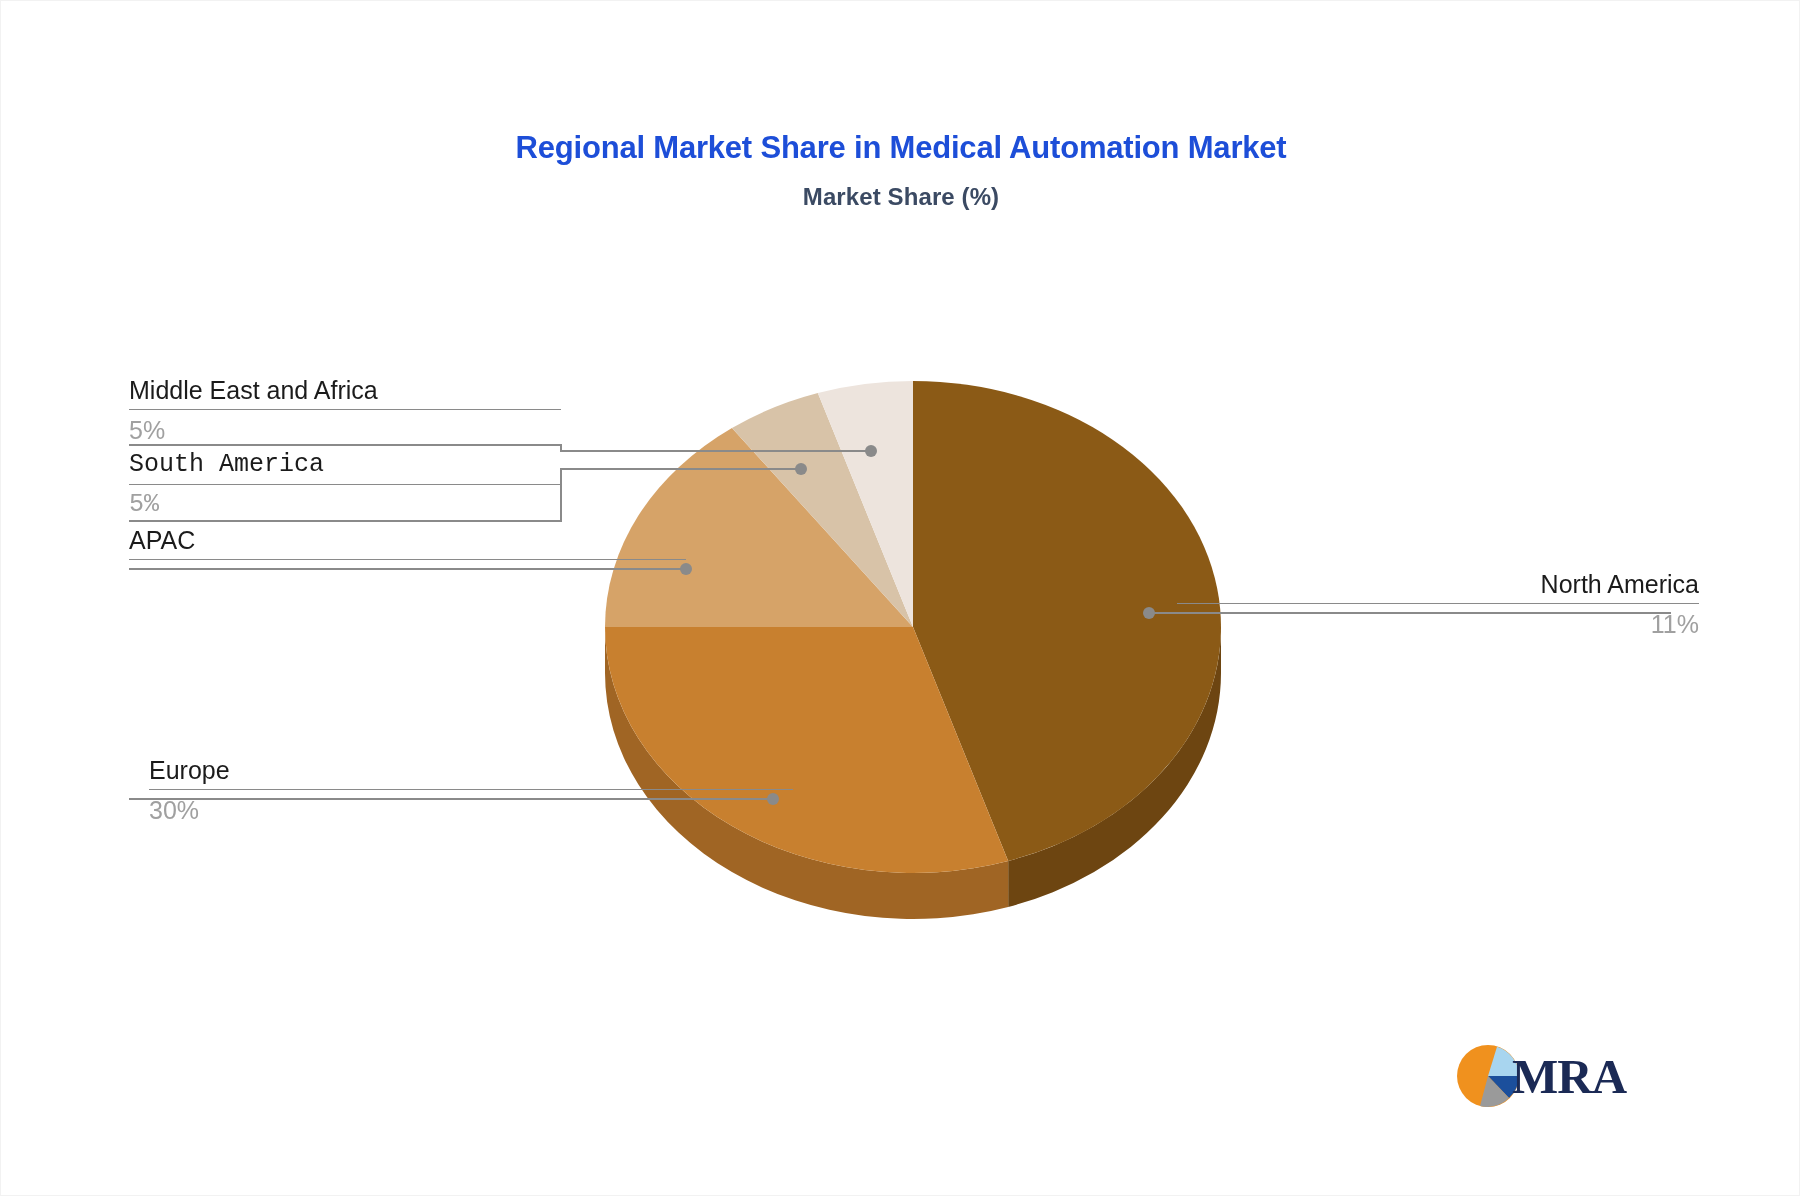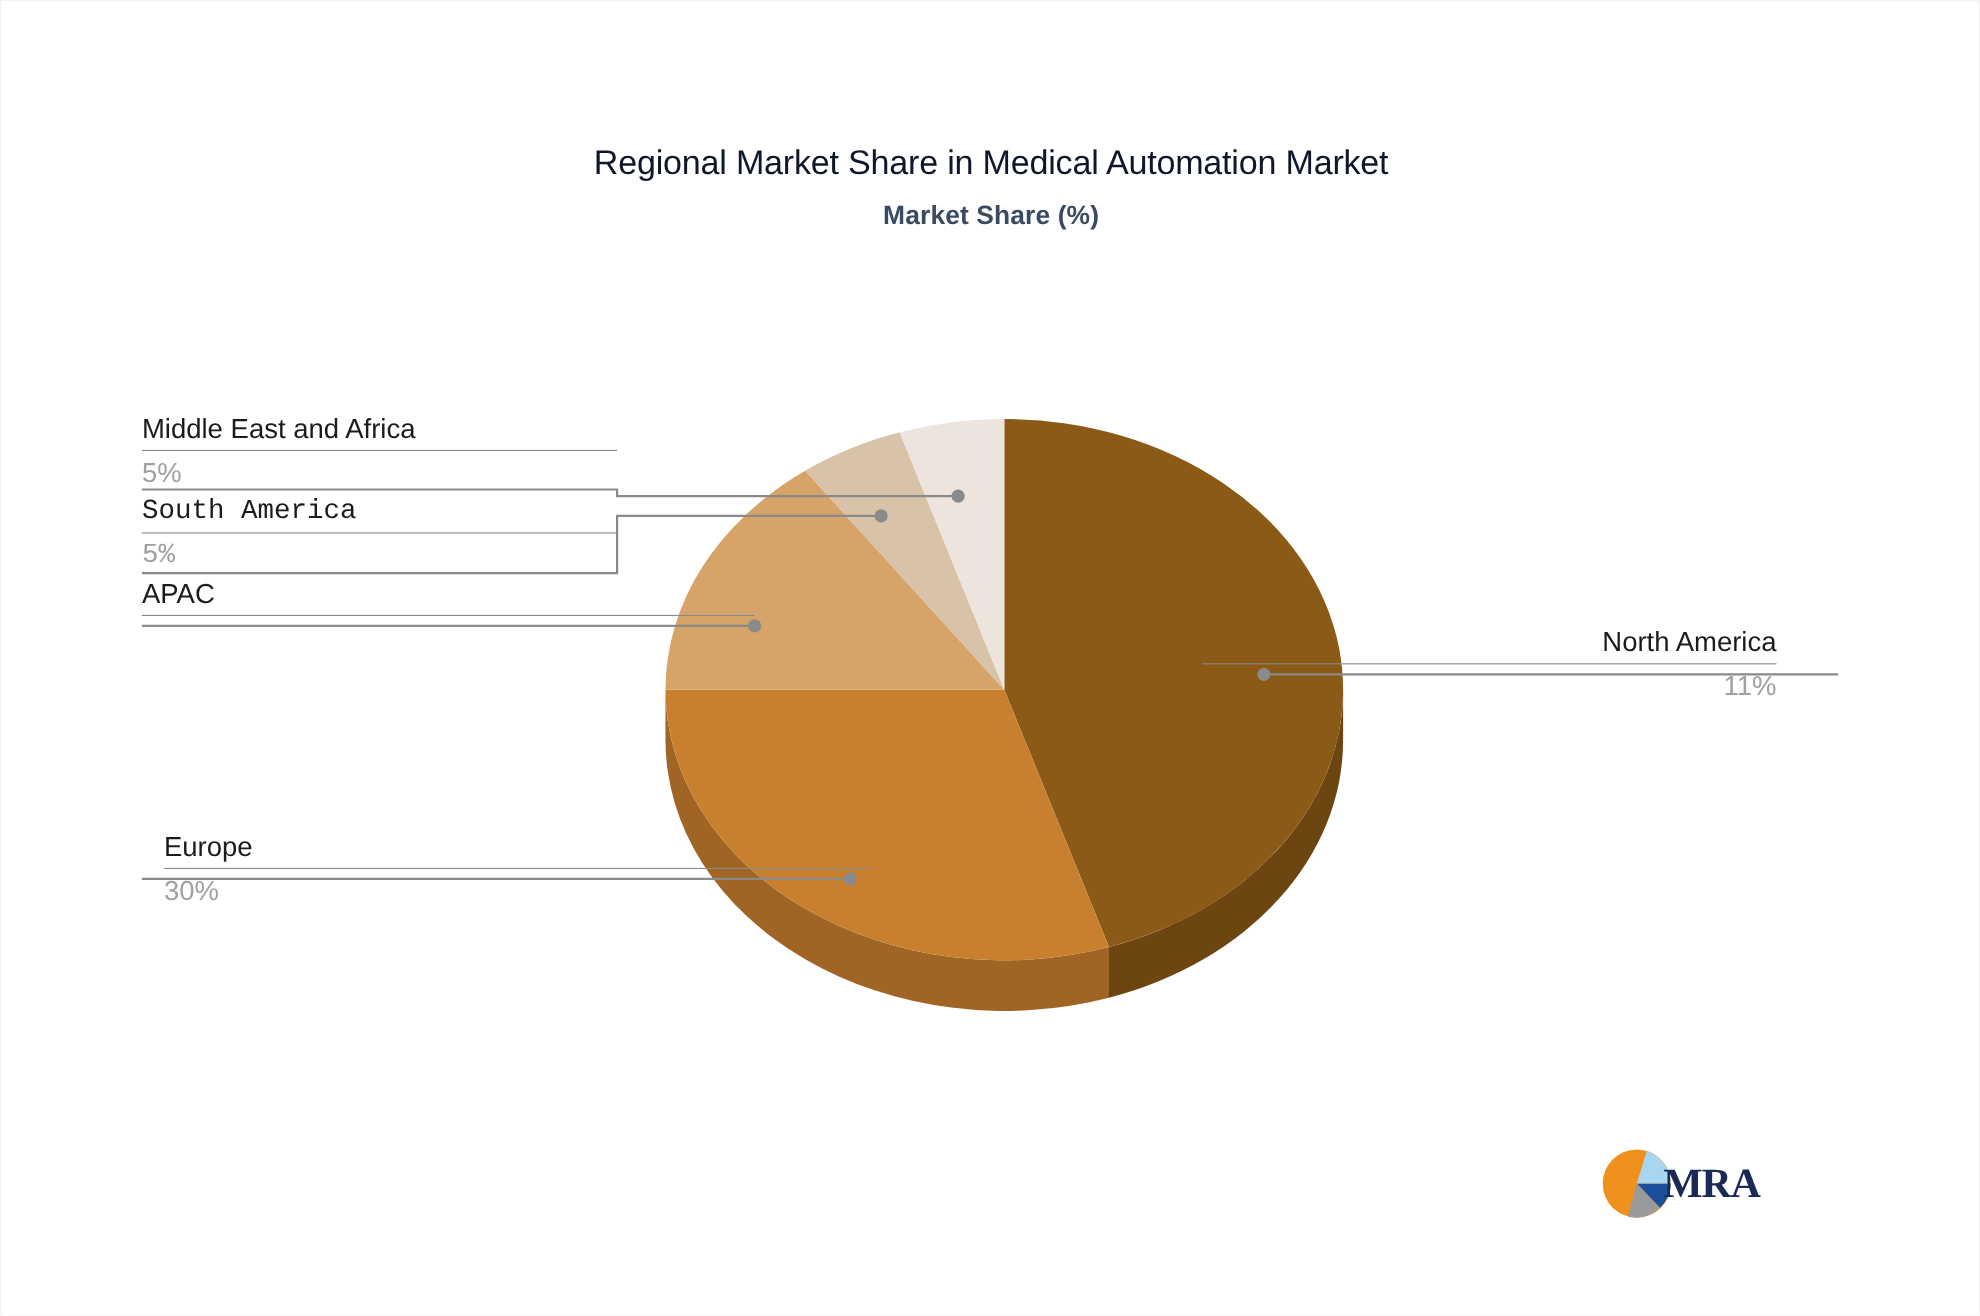--- a/index.html
+++ b/index.html
@@ -24,22 +24,22 @@
   
   #title-block {
     position: absolute;
     top: 128px;
     left: 0;
     width: 1800px;
     text-align: center;
   }
   #chart-title {
     font-size: 31px;
-    font-weight: normal;
-    color: #0f172a;
+    font-weight: bold;
+    color: #1d4ed8;
     letter-spacing: -0.2px;
     line-height: 1.2;
   }
   #chart-subtitle {
     margin-top: 17px;
     font-size: 24px;
     font-weight: bold;
     color: #3b4a63;
     letter-spacing: 0.1px;
   }
@@ -90,21 +90,21 @@
     position: absolute;
     left: 1455px;
     top: 1040px;
     width: 200px;
     height: 70px;
     display: flex;
     align-items: center;
   }
   #logo-word {
     font-family: "Liberation Serif", serif;
-    font-size: 38px;
+    font-size: 49px;
     font-weight: bold;
     color: #1b2a55;
     letter-spacing: -1px;
     margin-left: -8px;
     line-height: 1;
   }
 </style>
 </head>
 <body>
 
@@ -167,21 +167,21 @@
       <div class="cname">APAC</div>
       <div class="rule"></div>
     </div>
 
     <div class="callout left" style="left:128px; top:755px; width:644px;margin-left:20px;">
       <div class="cname">Europe</div>
       <div class="rule"></div>
       <div class="cval">30%</div>
     </div>
 
-    <div class="callout right" style="left:1092px; top:569px; width:522px;">
+    <div class="callout right" style="left:1176px; top:569px; width:522px;">
       <div class="cname">North America</div>
       <div class="rule"></div>
       <div class="cval">11%</div>
     </div>
 
   </div>
 
   <div id="logo">
     <svg width="64" height="64" viewBox="0 0 64 64">
       <circle cx="32" cy="32" r="31" fill="#f0911e"></circle>

